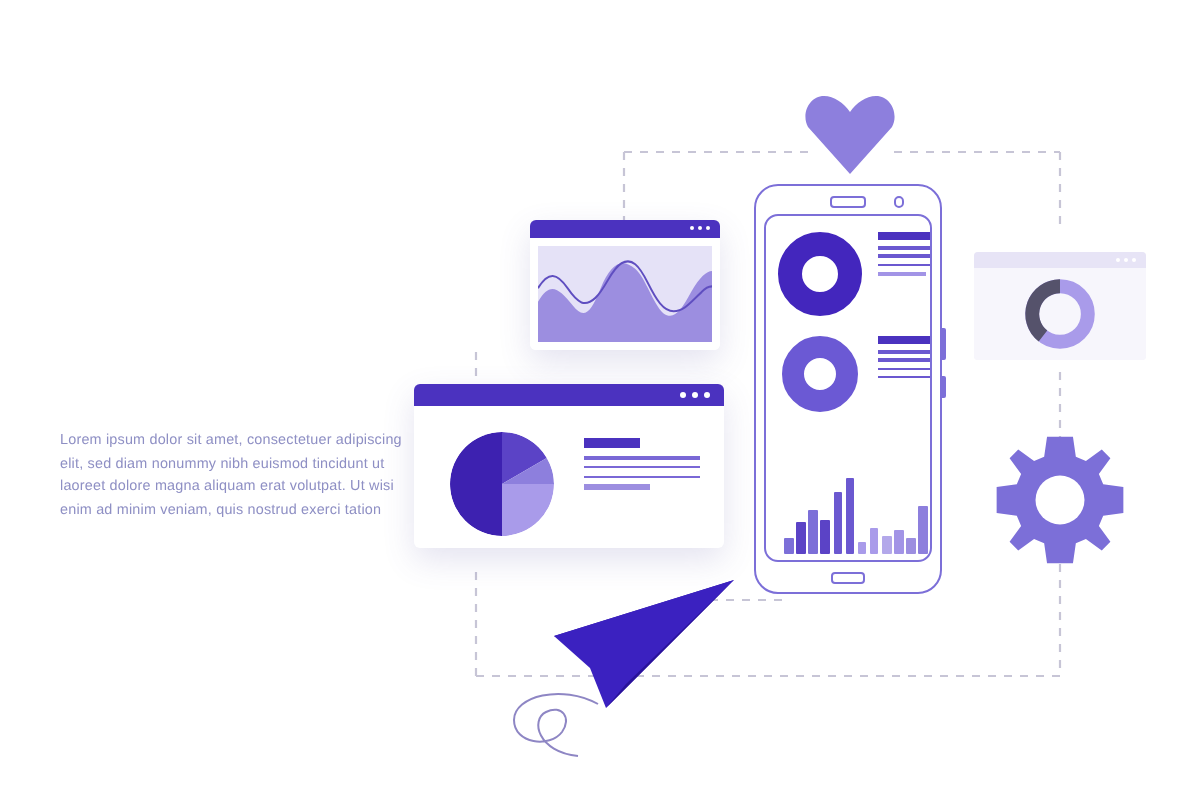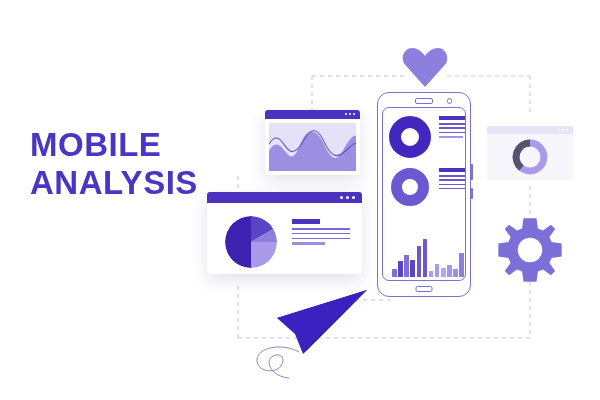--- a/index.html
+++ b/index.html
@@ -148,23 +148,22 @@
       <path d="M238 338 L530 338"></path>
 
       <path d="M238 286 L238 338"></path>
 
       <path d="M238 176 L238 206"></path>
 
       <path d="M355 300 L392 300"></path>
     </g>
   </svg>
 
-  <div class="headline">MOBILE
-ANALYSIS</div>
-
+
+  <div class="lorem">Lorem ipsum dolor sit amet, consectetuer adipiscing elit, sed diam nonummy nibh euismod tincidunt ut laoreet dolore magna aliquam erat volutpat. Ut wisi enim ad minim veniam, quis nostrud exerci tation</div>
 
   <svg id="heart" viewBox="0 0 46 44" xmlns="http://www.w3.org/2000/svg">
     <path d="M23 43 L2 19.5 C-1.5 13 2.5 4 10 4 C15 4 20 7.5 23 12 C26 7.5 31 4 36 4 C43.5 4 47.5 13 44 19.5 Z" fill="#8d7fdd"></path>
   </svg>
 
   <div id="win-area" class="card-shadow">
     <div class="bar">
       <span class="dots">
         <i></i>
           <i></i>

